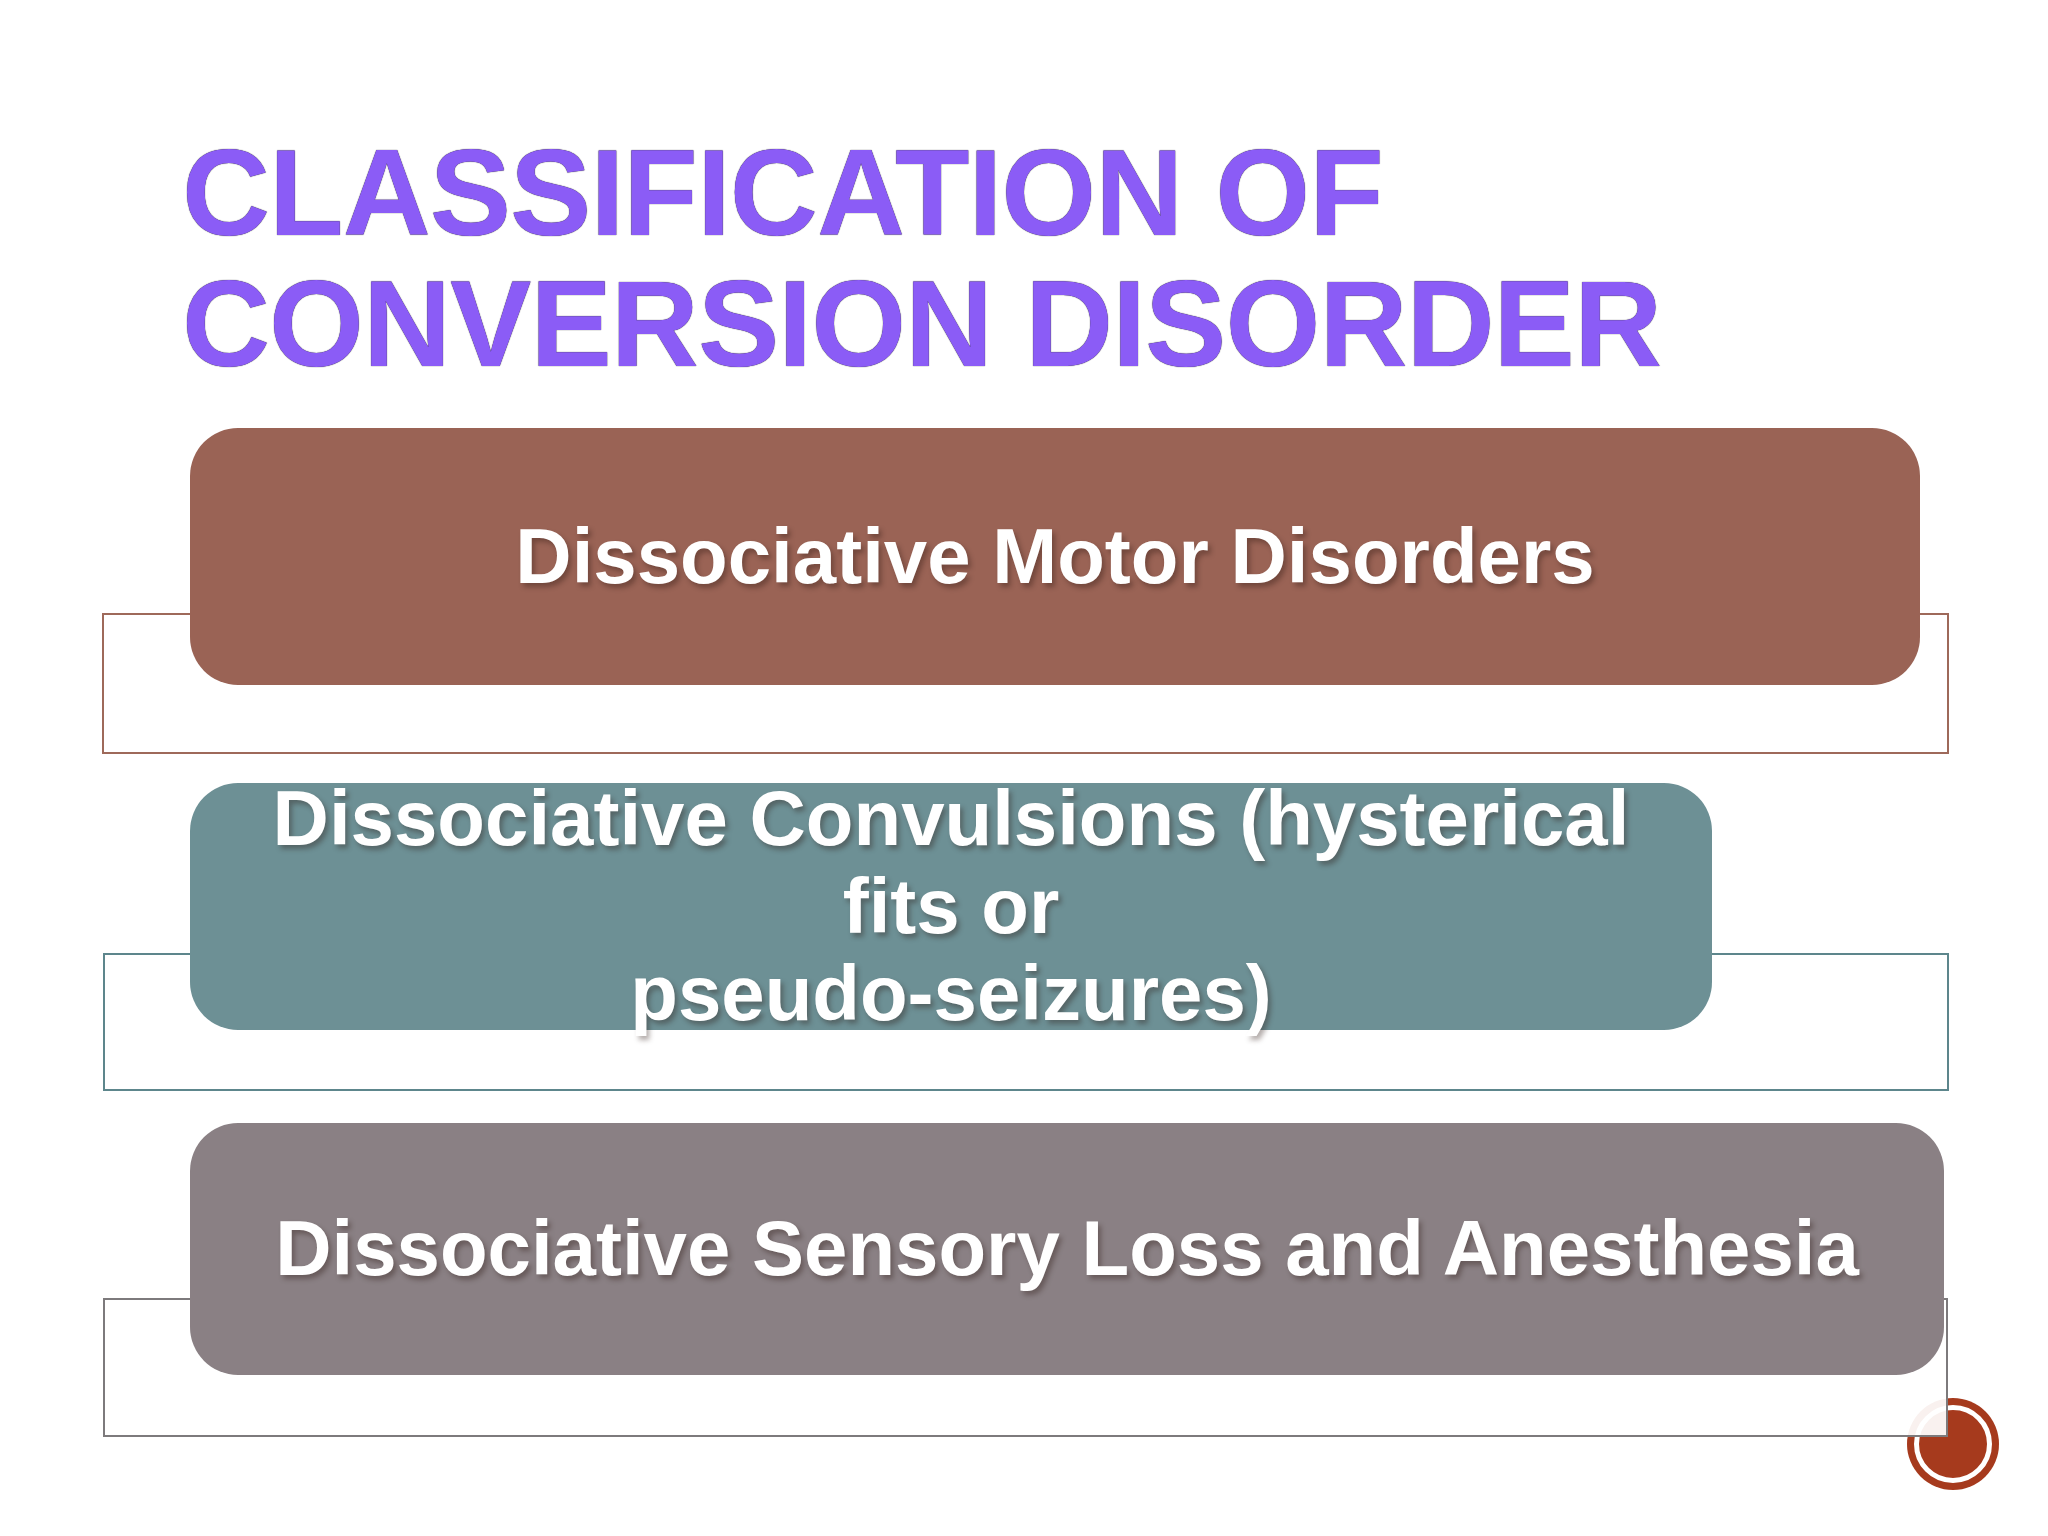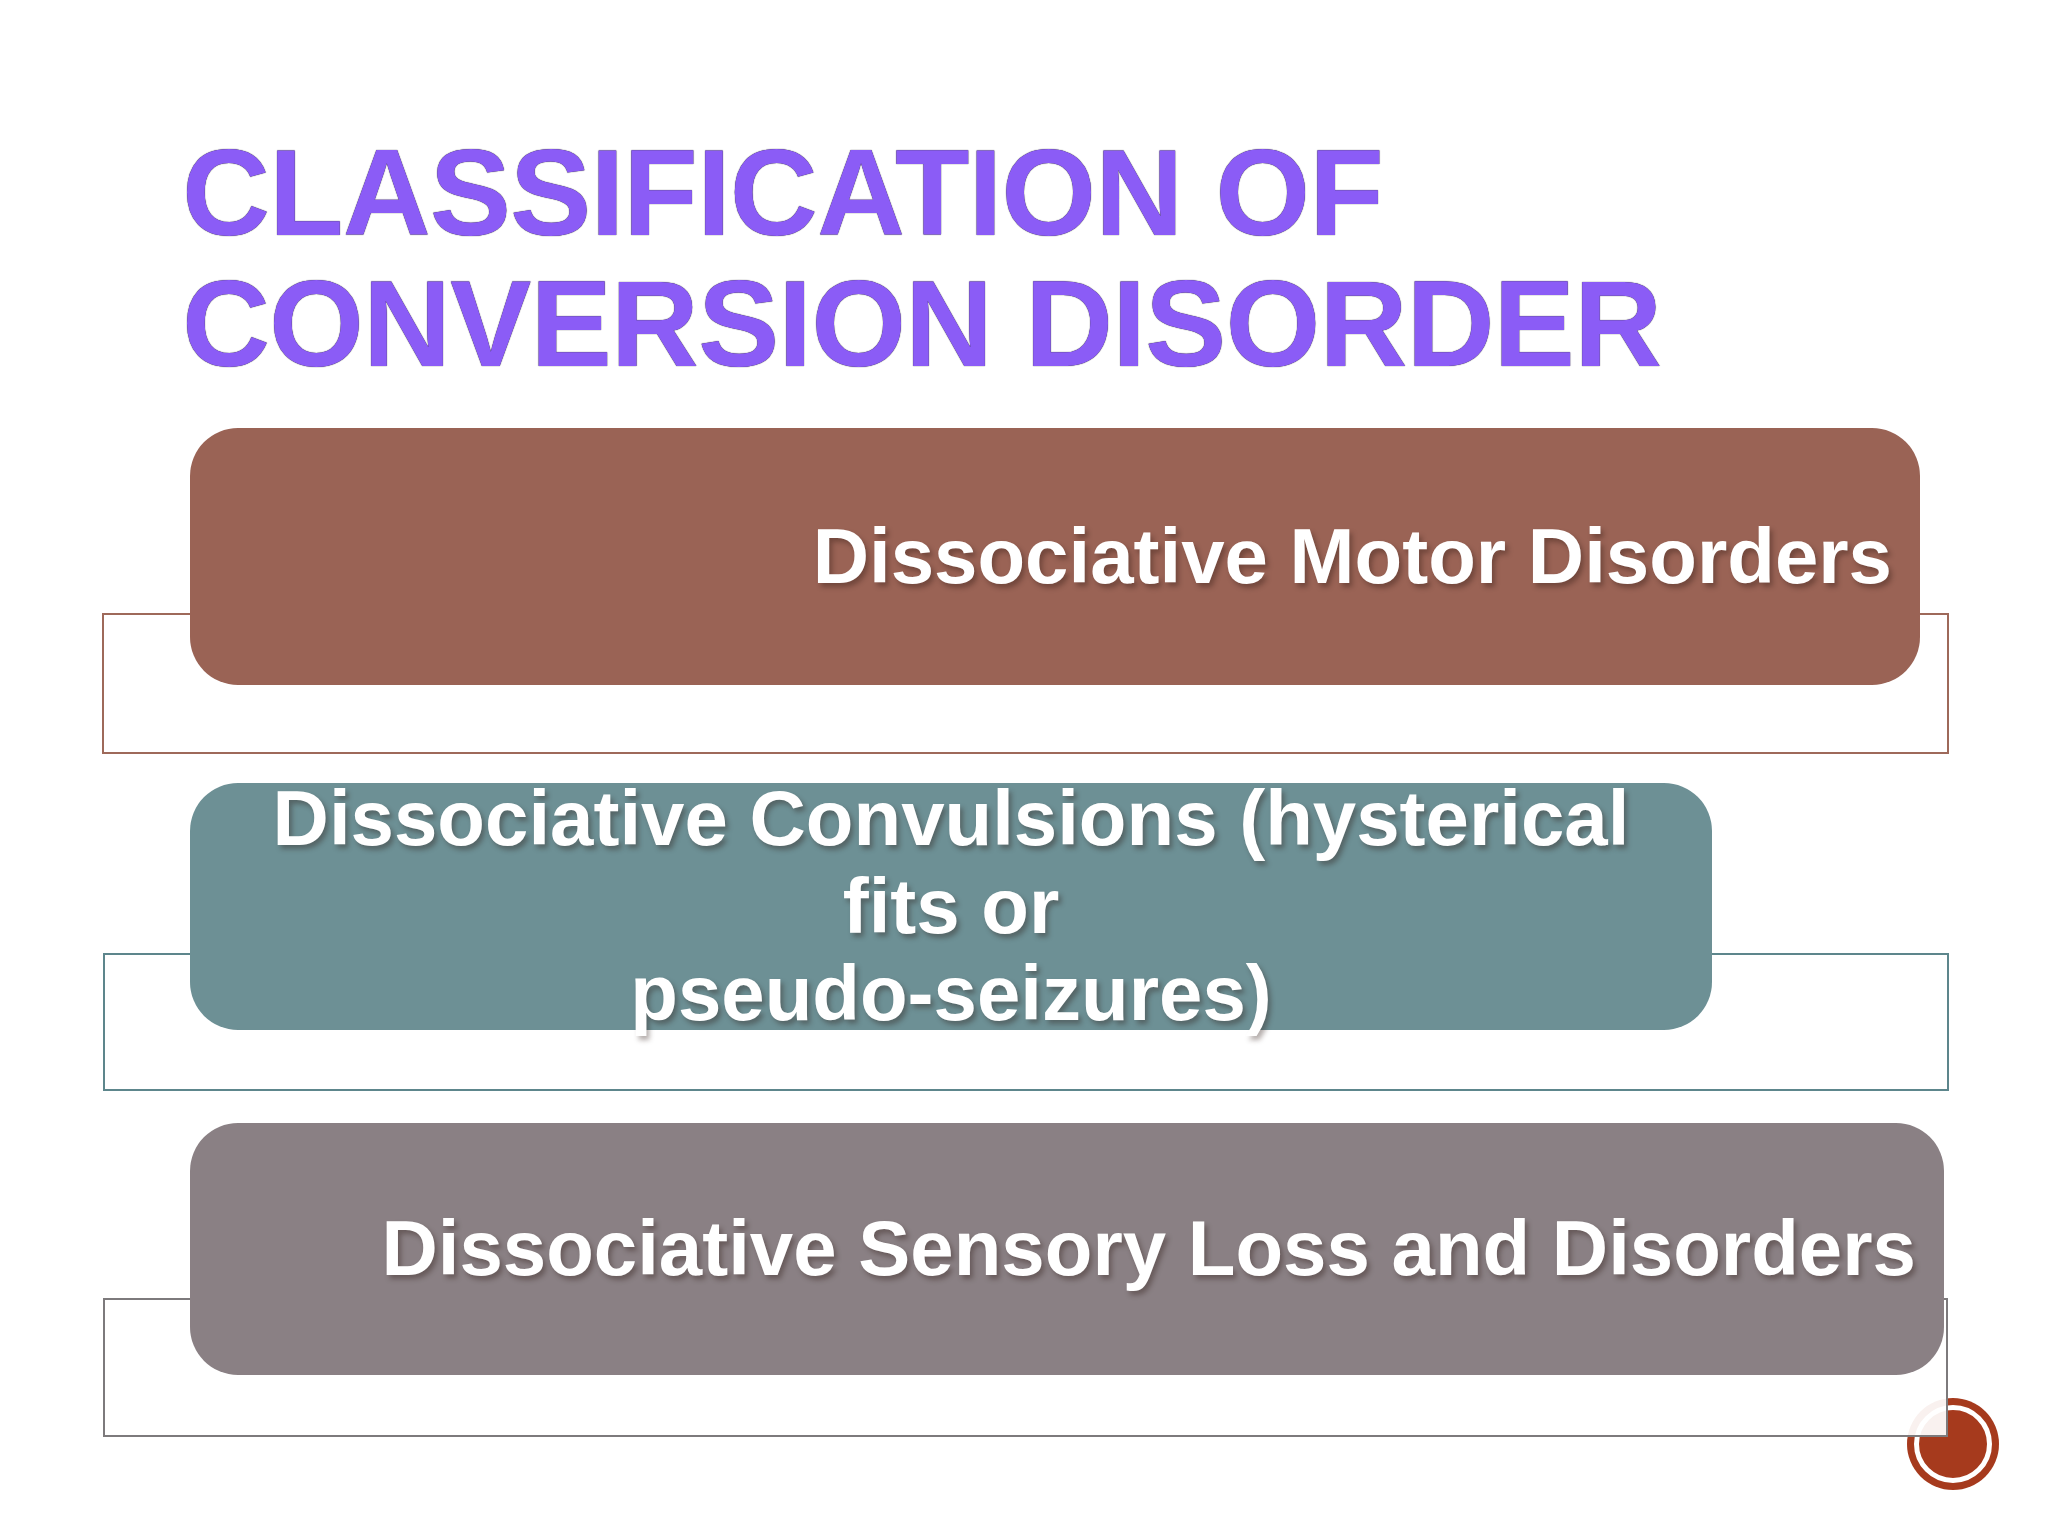--- a/index.html
+++ b/index.html
@@ -38,21 +38,21 @@
   .outline-rect.r1 { left: 102px; top: 613px; width: 1843px; height: 137px; }
   .outline-rect.r2 { left: 103px; top: 953px; width: 1842px; height: 134px; }
   .outline-rect.r3 { left: 103px; top: 1298px; width: 1841px; height: 135px; }
   
   .list-box {
     position: absolute;
     z-index: 3;
     border-radius: 48px;
     display: flex;
     align-items: center;
-    justify-content: flex-end;
+    justify-content: center;
     text-align: center;
     padding: 0 28px;
     box-sizing: border-box;
   }
   .list-box .label {
     font-size: 78px;
     font-weight: bold;
     color: #ffffff;
     line-height: 1.12;
     white-space: pre-line;
@@ -102,16 +102,16 @@
   <div class="list-box b1" style="background-color: rgb(154, 99, 85);">
     <span class="label" style="color: rgb(255, 255, 255);">Dissociative Motor Disorders</span>
   </div>
 
   <div class="list-box b2" style="background-color: rgb(109, 144, 149);">
     <span class="label" style="color: rgb(255, 255, 255);">Dissociative Convulsions (hysterical fits or
 pseudo-seizures)</span>
   </div>
 
   <div class="list-box b3" style="background-color: rgb(138, 128, 132);">
-    <span class="label" style="color: rgb(255, 255, 255);">Dissociative Sensory Loss and Disorders</span>
+    <span class="label" style="color: rgb(255, 255, 255);">Dissociative Sensory Loss and Anesthesia</span>
   </div>
 
 </div>
 
 </body></html>

